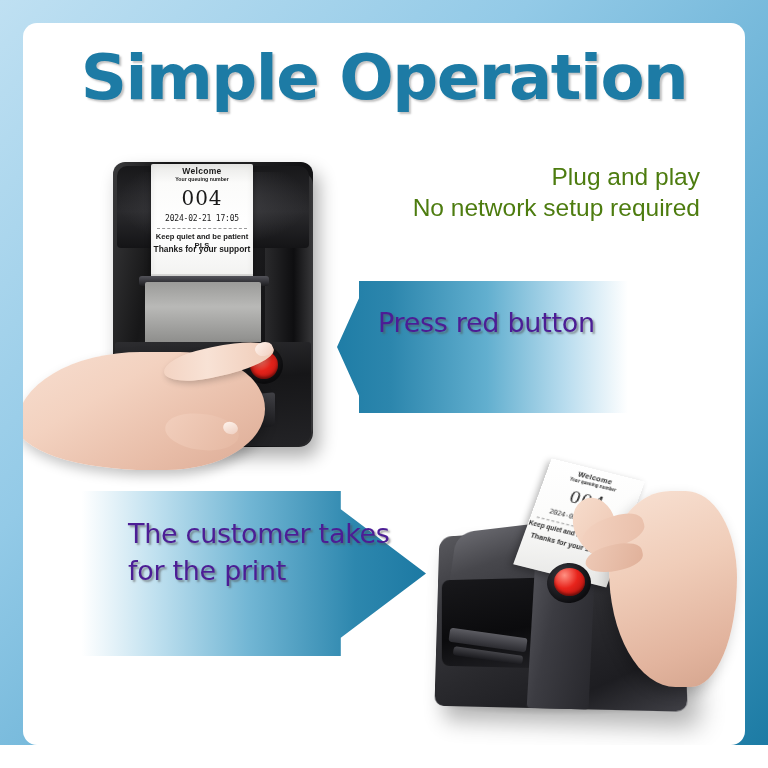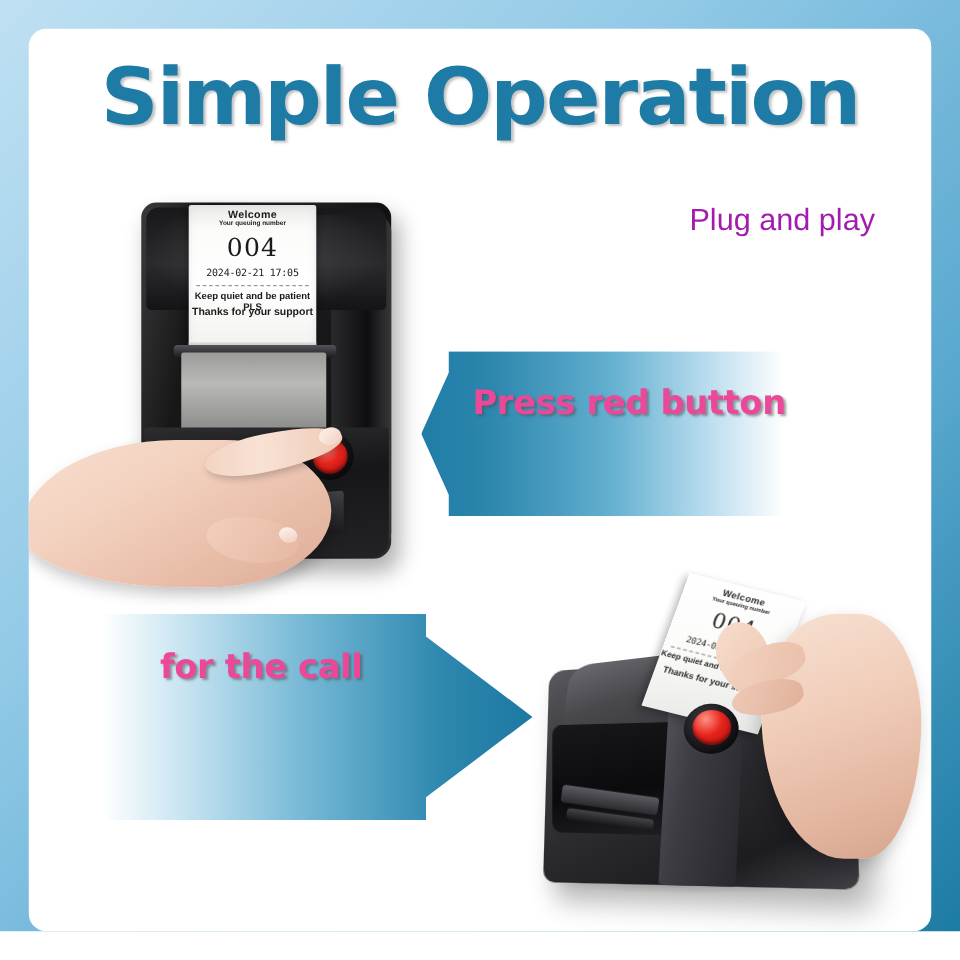--- a/index.html
+++ b/index.html
@@ -42,21 +42,21 @@
     transform: scaleX(1.02);
   }
 
   
   .tagline {
     position: absolute;
     right: 45px; top: 138px;
     text-align: right;
     font-size: 24.5px;
     line-height: 31px;
-    color: #a21caf;
+    color: #4d7c0f;
     white-space: nowrap;
   }
 
   
   .arrow {
     position: absolute;
     display: flex;
     align-items: center;
   }
   .arrow-left {
@@ -69,22 +69,22 @@
   .arrow-right {
     left: 48px; top: 468px;
     width: 355px; height: 165px;
     background: linear-gradient(to right, rgba(255,255,255,0) 3%, #bfe0ef 24%, #72b6d4 50%, #2d87ae 80%, #1c79a3 100%);
     -webkit-clip-path: polygon(0% 0%, 76% 0%, 76% 11%, 100% 50%, 76% 89%, 76% 100%, 0% 100%);
     clip-path: polygon(0% 0%, 76% 0%, 76% 11%, 100% 50%, 76% 89%, 76% 100%, 0% 100%);
   }
   .arrow-label {
     position: absolute;
     font-family: "DejaVu Sans", sans-serif;
-    font-weight: bold;
-    color: #ec4899;
+    font-weight: normal;
+    color: #4c1d95;
     text-shadow: 2px 2px 2px rgba(80,80,80,.55);
     white-space: nowrap;
     pointer-events: none;
   }
   .label-top {
     left: 355px; top: 281px;
     font-size: 27px; line-height: 37px;
     letter-spacing: -0.3px;
   }
   .label-bottom {
@@ -319,20 +319,21 @@
 <body>
 
 <div id="page">
 
   <div id="card">
 
     <div class="title">Simple Operation</div>
 
     <div class="tagline">
       <div>Plug and play</div>
+      <div>No network setup required</div>
     </div>
 
     <div id="printer-top">
       <div class="p1-body"></div>
       <div class="p1-side"></div>
       <div class="p1-topband"></div>
       <div class="p1-rollshadow"></div>
 
       <div class="p1-paper">
         <div class="rc rc-welcome">Welcome</div>
@@ -363,21 +364,22 @@
       <div class="p1-nail"></div>
     </div>
 
     <div class="arrow arrow-left"></div>
     <div class="arrow-label label-top">
       <div>Press red button</div>
     </div>
 
     <div class="arrow arrow-right"></div>
     <div class="arrow-label label-bottom">
-      <div>for the call</div>
+      <div>The customer takes</div>
+      <div>for the print</div>
     </div>
 
     <div id="printer-bottom">
       <div class="p2-shadow"></div>
       <div class="p2-body"></div>
       <div class="p2-lidtop"></div>
       <div class="p2-cavity"></div>
       <div class="p2-roller"></div>
       <div class="p2-roller2"></div>
       <div class="p2-band"></div>

